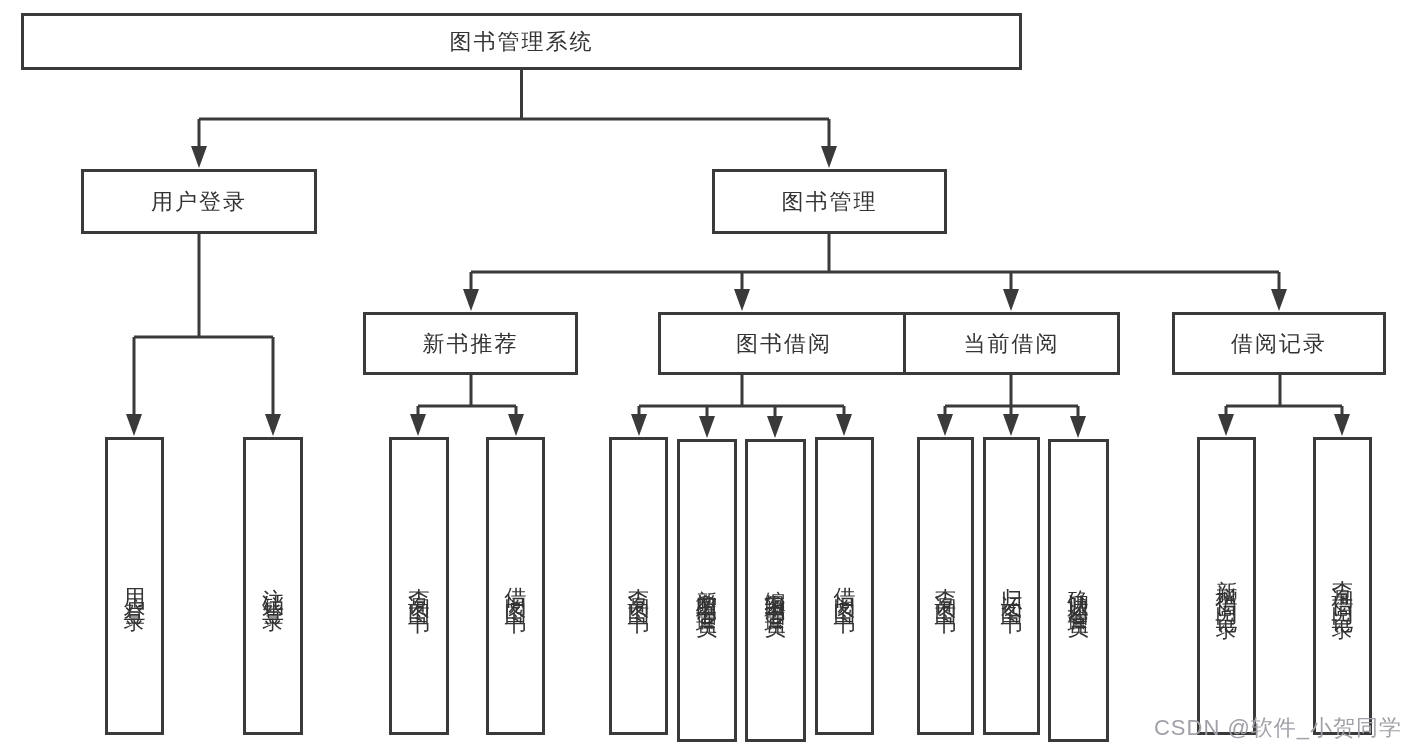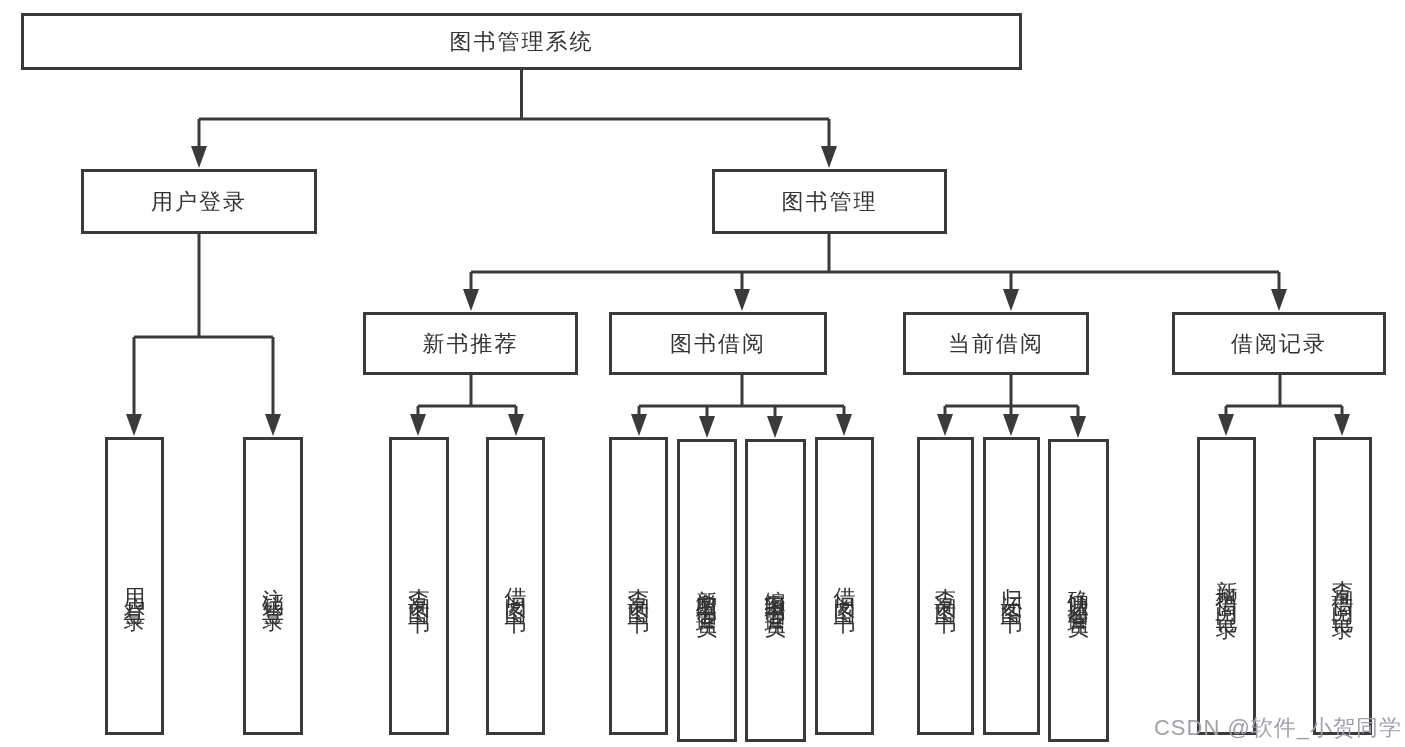--- a/index.html
+++ b/index.html
@@ -118,24 +118,24 @@
   <div class="box h" style="left:81px;top:169px;width:236px;height:65px">
     <span>用户登录</span>
   </div>
   <div class="box h" style="left:363px;top:312px;width:215px;height:63px">
     <span>新书推荐</span>
   </div>
 
   <div class="box h" style="left:712px;top:169px;width:235px;height:65px">
     <span>图书管理</span>
   </div>
-  <div class="box h" style="left:609px;top:312px;width:218px;height:63px">
+  <div class="box h" style="left:658px;top:312px;width:252px;height:63px">
     <span>图书借阅</span>
   </div>
-  <div class="box h" style="left:903px;top:312px;width:186px;height:63px">
+  <div class="box h" style="left:903px;top:312px;width:217px;height:63px">
     <span>当前借阅</span>
   </div>
   <div class="box h" style="left:1172px;top:312px;width:214px;height:63px">
     <span>借阅记录</span>
   </div>
 
   <div class="box v" style="left:105px;top:437px;width:59px;height:298px">
     <span>用户登录</span>
   </div>
   <div class="box v" style="left:243px;top:437px;width:60px;height:298px">

